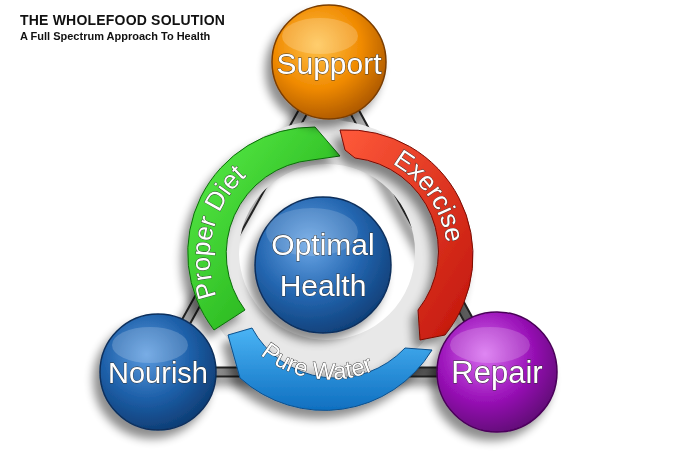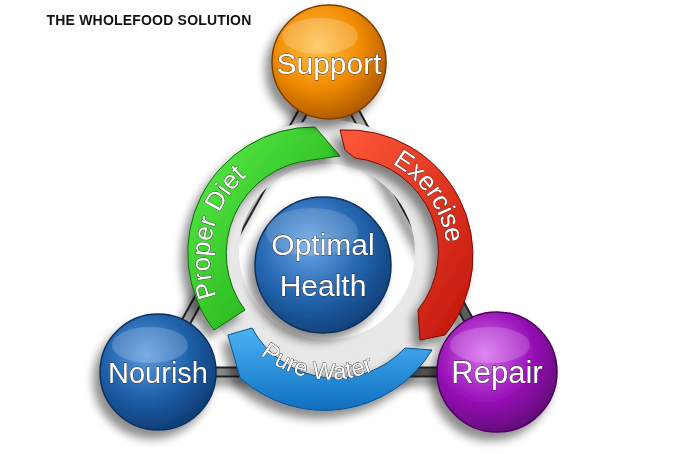--- a/index.html
+++ b/index.html
@@ -1,27 +1,28 @@
 <!DOCTYPE html>
 <html><head>
 <meta charset="utf-8">
 <style>
   html,body{margin:0;padding:0;background:#ffffff;}
   body{width:680px;height:454px;position:relative;overflow:hidden;font-family:"Liberation Sans",sans-serif;}
-  .header{position:absolute;left:29px;top:12px;width:240px;text-align:center;}
+  .header{position:absolute;left:20px;top:12px;width:240px;text-align:left;}
   .title{font-weight:bold;font-size:14px;color:#111;letter-spacing:0.2px;line-height:17px;}
   .subtitle{font-weight:bold;font-size:11px;color:#111;line-height:14px;}
   svg.diagram{position:absolute;left:0;top:0;}
   .lbl{font-family:"Liberation Sans",sans-serif;fill:#ffffff;stroke:#333;stroke-width:0.8px;paint-order:stroke;}
 </style>
 </head>
 <body>
 
 <div class="header">
   <div class="title">THE WHOLEFOOD SOLUTION</div>
+  <div class="subtitle">A Full Spectrum Approach To Health</div>
 </div>
 
 <svg class="diagram" width="680" height="454" viewBox="0 0 680 454">
   <defs>
     <radialGradient id="gOrange" cx="40%" cy="35%" r="70%">
       <stop offset="0%" stop-color="#ffc24a"></stop>
       <stop offset="55%" stop-color="#f08a00"></stop>
       <stop offset="100%" stop-color="#a85500"></stop>
     </radialGradient>
     <radialGradient id="gBlue" cx="40%" cy="35%" r="70%">

